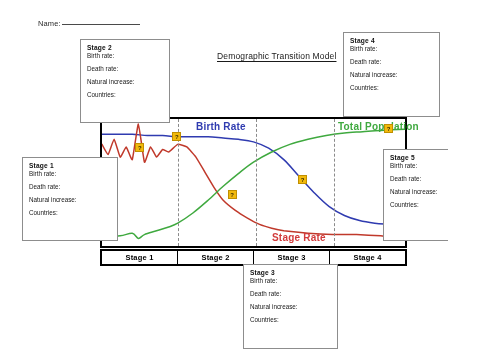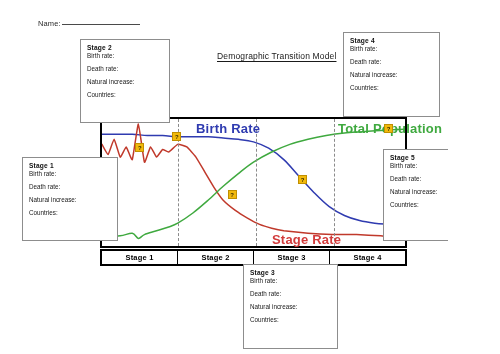--- a/index.html
+++ b/index.html
@@ -74,21 +74,21 @@
     position: absolute;
     top: 0;
     width: 0;
     height: 100%;
     border-left: 1.4px dashed #8a8a8a;
   }
 
   
   .curve-label {
     position: absolute;
-    font-size: 13px;
+    font-size: 10px;
     font-weight: bold;
     white-space: nowrap;
     letter-spacing: .2px;
   }
   #label-birth-rate { left: 196px; top: 121px; color: #2f3bb0; }
   #label-total-population { left: 338px; top: 121px; color: #3fa93f; }
   #label-death-rate { left: 272px; top: 232px; color: #d23b3b; }
 
   
   .qmark {

